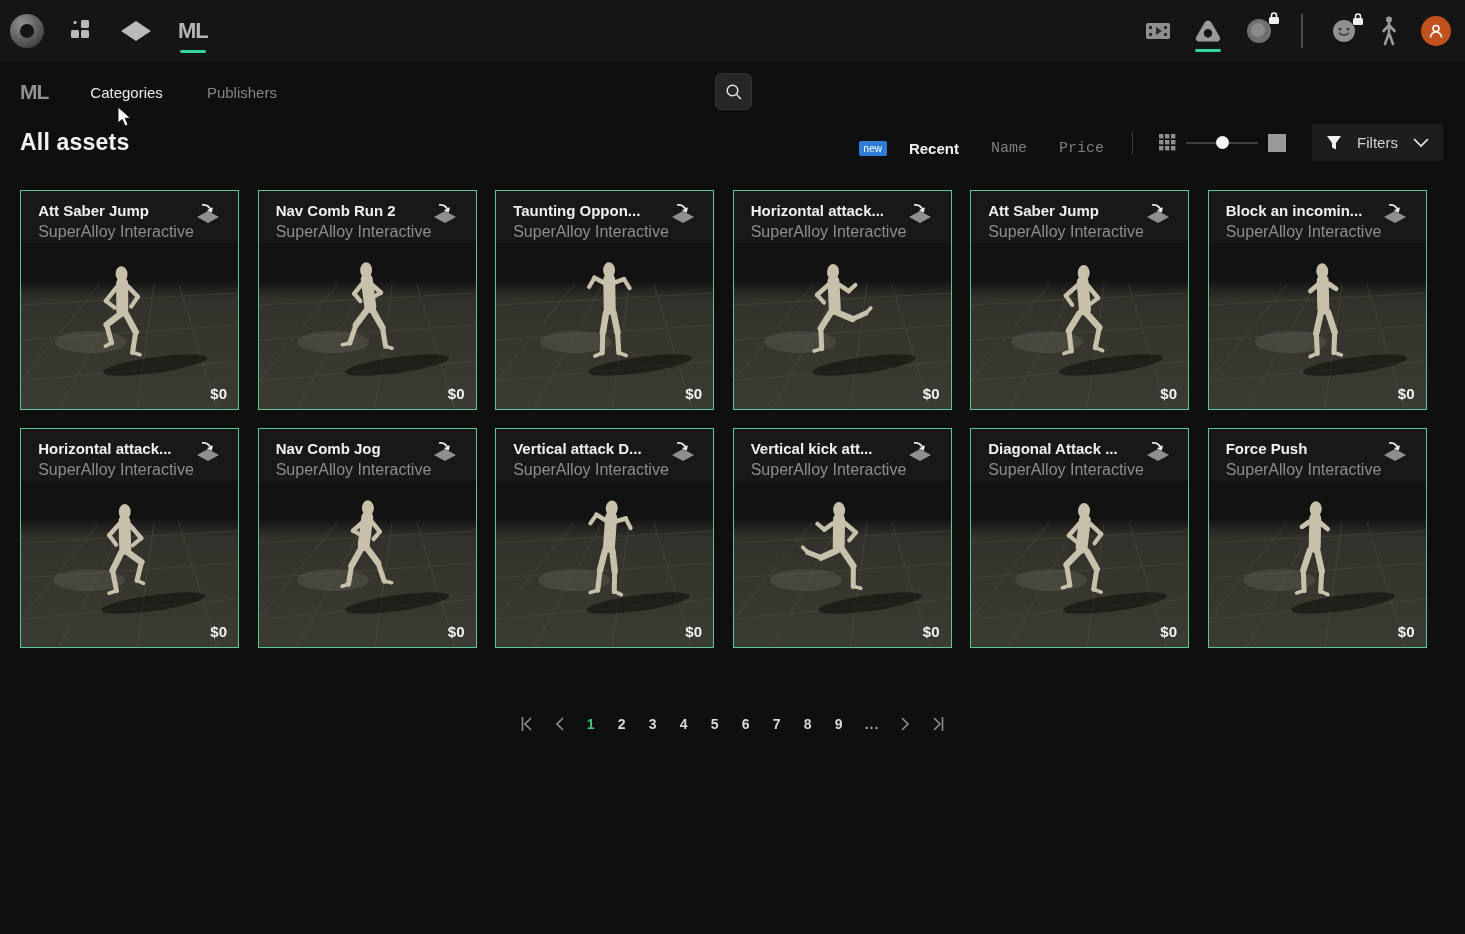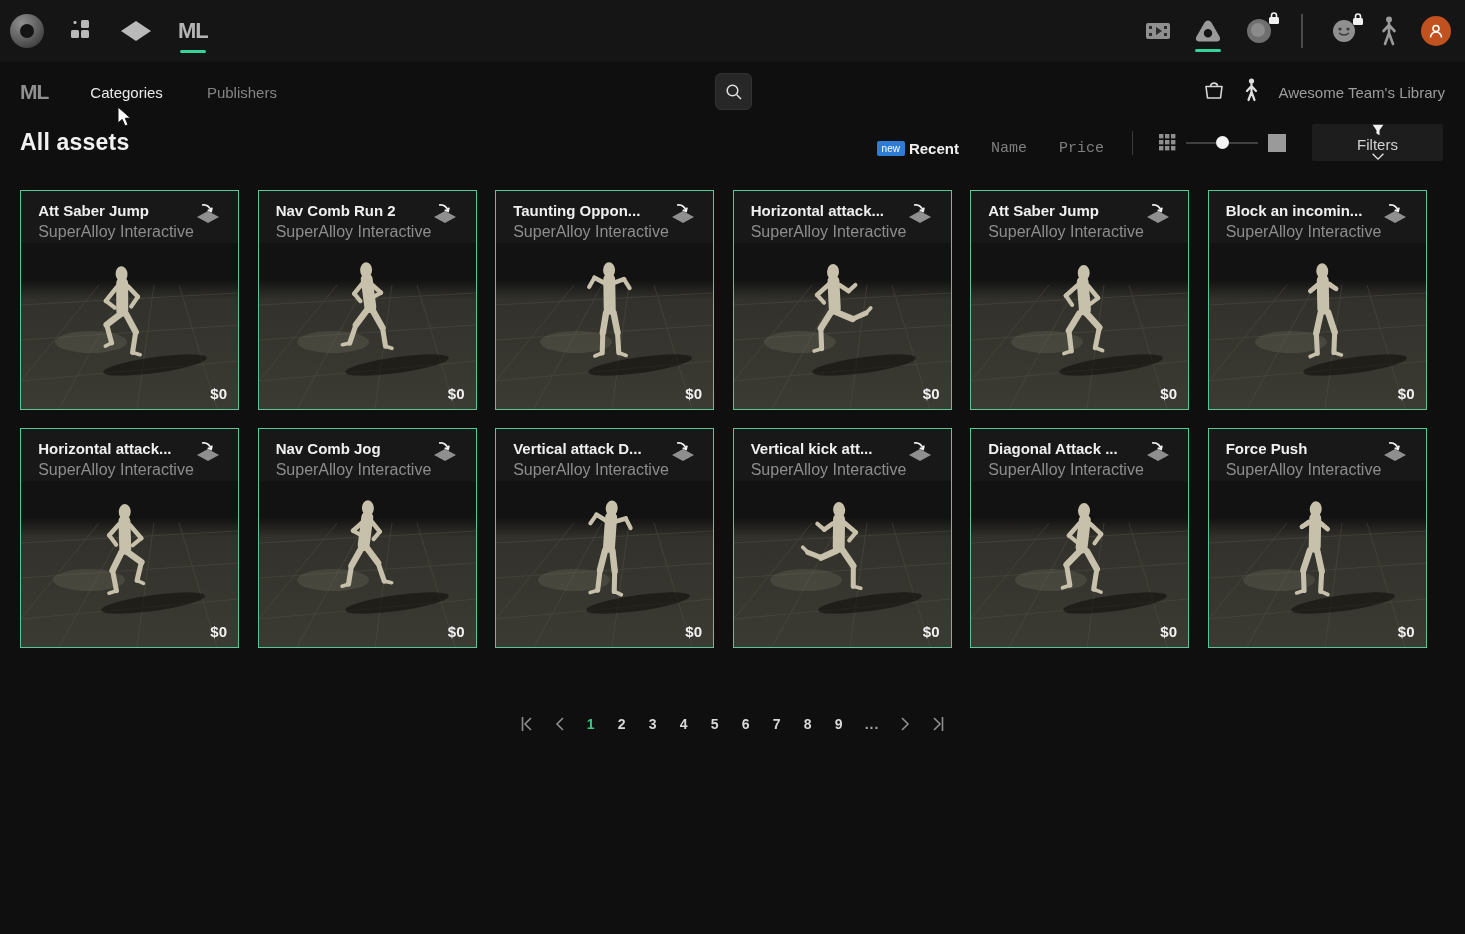--- a/index.html
+++ b/index.html
@@ -26,30 +26,30 @@
   .nav-link.active { color:#eaeaea; }
   .nav-link.inactive { color:#848484; }
   .search-btn { position:absolute; left:715px; top:11px; width:37px; height:37px; background:#272727; border:1px solid #323232; border-radius:6px; display:flex; align-items:center; justify-content:center; }
   .subnav-right { margin-left:auto; display:flex; align-items:center; gap:20px; }
   .team-label { font-size:15px; color:#9c9c9c; }
 
   
   .head-row { display:flex; align-items:center; padding:0 22px 0 20px; margin-top:2px; }
   .page-title { font-size:23px; font-weight:700; color:#f2f2f2; letter-spacing:.2px; }
   .sort-bar { margin-left:auto; display:flex; align-items:center; }
-  .sort-item { display:flex; align-items:center; gap:4px; margin-left:32px; font-size:15px;margin-top:12px; }
+  .sort-item { display:flex; align-items:center; gap:22px; margin-left:32px; font-size:15px;margin-top:12px; }
   .sort-item.active { color:#f0f0f0; font-weight:700; }
   .sort-item.inactive { color:#7f7f7f;font-family:Liberation Mono, monospace; }
   .new-badge { font-size:10px; color:#fff; background:#2e7cd6; border-radius:2px; padding:2px 5px; font-weight:400; }
   .v-divider { width:1px; height:24px; background:#3a3a3a; margin-left:28px; }
   .size-ctrl { display:flex; align-items:center; margin-left:26px; gap:10px; }
   .slider { position:relative; width:72px; height:2px; background:#3f3f3f; }
   .slider-knob { position:absolute; top:-6px; left:30px; width:13px; height:13px; border-radius:50%; background:#f4f4f4; }
   .big-square { width:18px; height:18px; background:#9a9a9a; }
-  .filters-btn { margin-left:26px; width:131px; height:37px; background:#1d1d1d; border-radius:2px; display:flex; align-items:center; justify-content:space-between; padding:0 14px;flex-direction:column; }
+  .filters-btn { margin-left:26px; width:131px; height:37px; background:#1d1d1d; border-radius:2px; display:flex; align-items:center; justify-content:space-between; padding:0 14px; }
   .filters-label { font-size:15px; color:#d2d2d2; }
 
   
   .grid { display:grid; grid-template-columns:repeat(6, 219px); grid-auto-rows:220px; gap:18px 18.5px; padding:0 20px; margin-top:29px; }
   .card { border:1px solid #57c795; background:#181818; display:flex; flex-direction:column; overflow:hidden; }
   .card-head { display:flex; justify-content:center; padding:11px 12px 6px 13px; height:52px; }
   .card-title { font-size:15px; font-weight:700; color:#efefef; white-space:nowrap; }
   .card-publisher { font-size:16px; color:#8d8d8d; margin-top:4px; }
   .card-viewport { position:relative; flex:1; background:linear-gradient(#121212 0%, #121212 22%, #32312b 34%, #3b3a33 100%); overflow:hidden; }
   .vp-grid { position:absolute; inset:0; }
@@ -156,35 +156,20 @@
   <span class="nav-link active">Categories</span>
   <span class="nav-link inactive">Publishers</span>
 
   <div class="search-btn">
     <svg width="18" height="18" viewBox="0 0 18 18">
         <circle cx="7.5" cy="7.5" r="5.3" fill="none" stroke="#e2e2e2" stroke-width="1.5"></circle>
         <path d="M11.7 11.7 L16 16" stroke="#e2e2e2" stroke-width="1.5"></path>
       </svg>
   </div>
 
-  <div class="subnav-right">
-    <span>
-      <svg width="22" height="22" viewBox="0 0 22 22">
-          <path d="M3 7.5 H19 L17.5 19 H4.5 Z" fill="none" stroke="#d6d6d6" stroke-width="1.6" stroke-linejoin="round"></path>
-          <path d="M7.5 7.5 C7.5 3 14.5 3 14.5 7.5" fill="none" stroke="#d6d6d6" stroke-width="1.6"></path>
-        </svg>
-    </span>
-    <span>
-      <svg width="13" height="24" viewBox="0 0 13 24">
-          <circle cx="6.5" cy="3" r="2.6" fill="#e0e0e0"></circle>
-          <path d="M6.5 6 L6.5 14 M6.5 8 L2 13 M6.5 8 L11 13 M6.5 14 L3.5 22 M6.5 14 L9.5 22" stroke="#e0e0e0" stroke-width="2.2" stroke-linecap="round" fill="none"></path>
-        </svg>
-    </span>
-    <span class="team-label">Awesome Team's Library</span>
-  </div>
 </nav>
 
 <svg class="cursor" width="17" height="22" viewBox="0 0 17 22">
     <polygon points="1,1 1,17 5.2,13.4 8,20 11,18.7 8.3,12.3 13.5,12.1" fill="#fff" stroke="#111" stroke-width="1"></polygon>
   </svg>
 
 <div class="head-row">
   <h1 class="page-title">All assets</h1>
 
   <div class="sort-bar">

